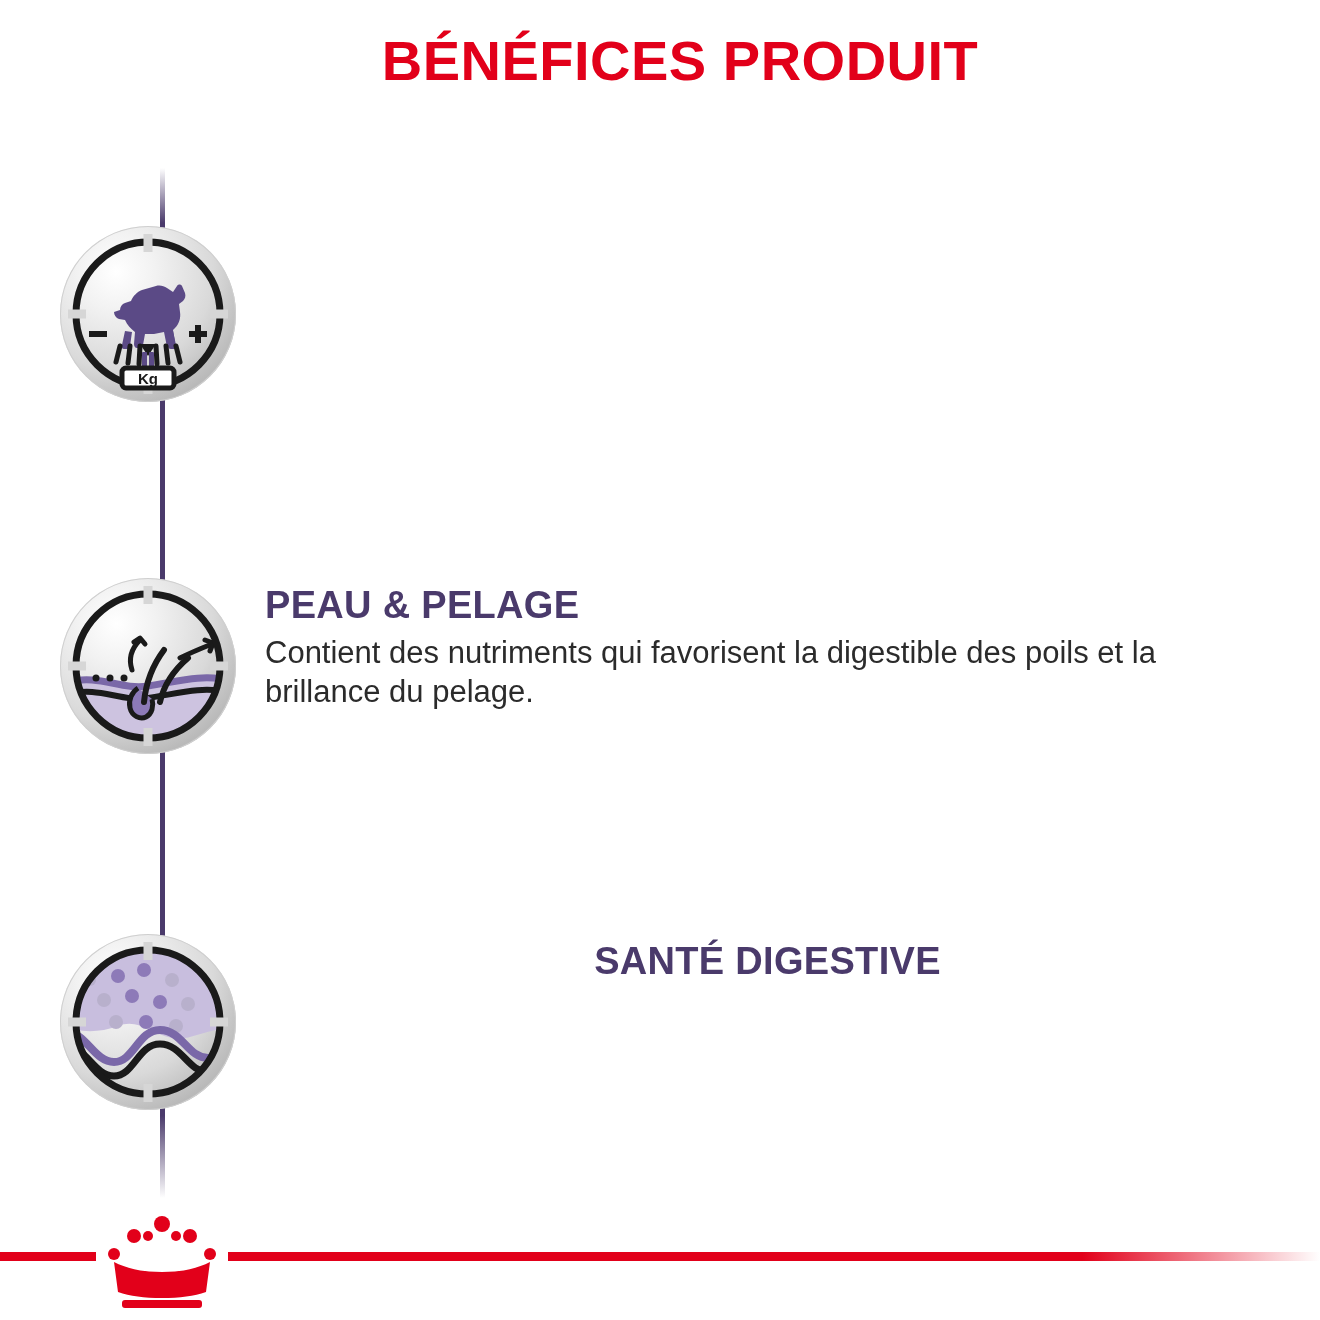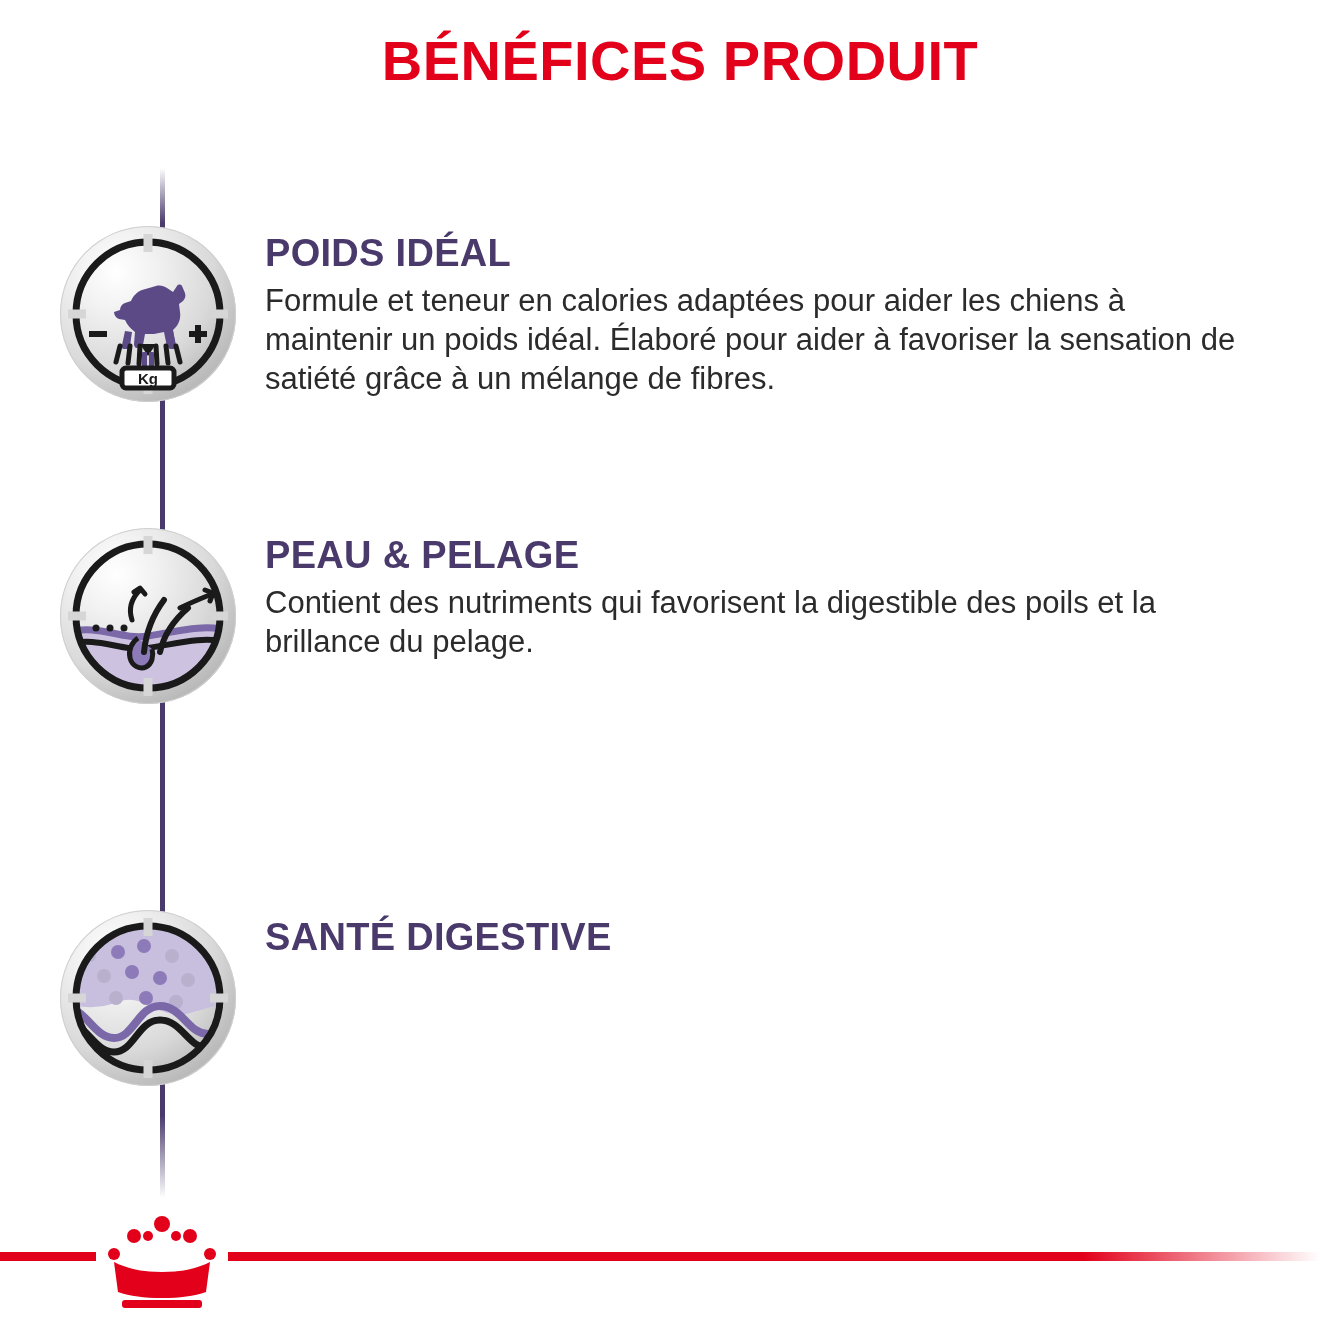--- a/index.html
+++ b/index.html
@@ -46,22 +46,22 @@
 
   
   .benefit {
     position: absolute;
     left: 60px;
     width: 1240px;
     display: flex;
     align-items: flex-start;
   }
   #benefit-0 { top: 226px; }
-  #benefit-1 { top: 528px; }
-  #benefit-2 { top: 910px; }
+  #benefit-1 { top: 578px; }
+  #benefit-2 { top: 934px; text-align: center; }
 
   .icon-wrap {
     width: 205px;
     flex: 0 0 205px;
     display: flex;
     justify-content: flex-start;
     padding-left: 0px;
     box-sizing: border-box;
   }
   .benefit-text {
@@ -176,24 +176,20 @@
 
         <g fill="#5b4a86">
           <rect x="82" y="126" width="5" height="18" rx="1"></rect>
           <rect x="89" y="126" width="5" height="18" rx="1"></rect>
         </g>
 
         <rect x="62" y="142" width="52" height="20" rx="4" fill="#ffffff" stroke="#1a1a1a" stroke-width="5"></rect>
         <text x="88" y="158" text-anchor="middle" font-family="Liberation Sans, sans-serif" font-size="15" font-weight="bold" fill="#1a1a1a">Kg</text>
       </svg>
     </div>
-  </div>
-  <div class="benefit-text">
-    <div class="benefit-title">POIDS IDÉAL</div>
-    <div class="benefit-body">Formule et teneur en calories adaptées pour aider les chiens à maintenir un poids idéal. Élaboré pour aider à favoriser la sensation de satiété grâce à un mélange de fibres.</div>
   </div>
 </div>
 
 <div class="benefit" id="benefit-1">
   <div class="icon-wrap">
     <div class="icon-circle">
       <svg width="176" height="176" viewBox="0 0 176 176" aria-hidden="true">
         <defs>
           <clipPath id="clipCircle2">
               <circle cx="88" cy="88" r="72"></circle>

